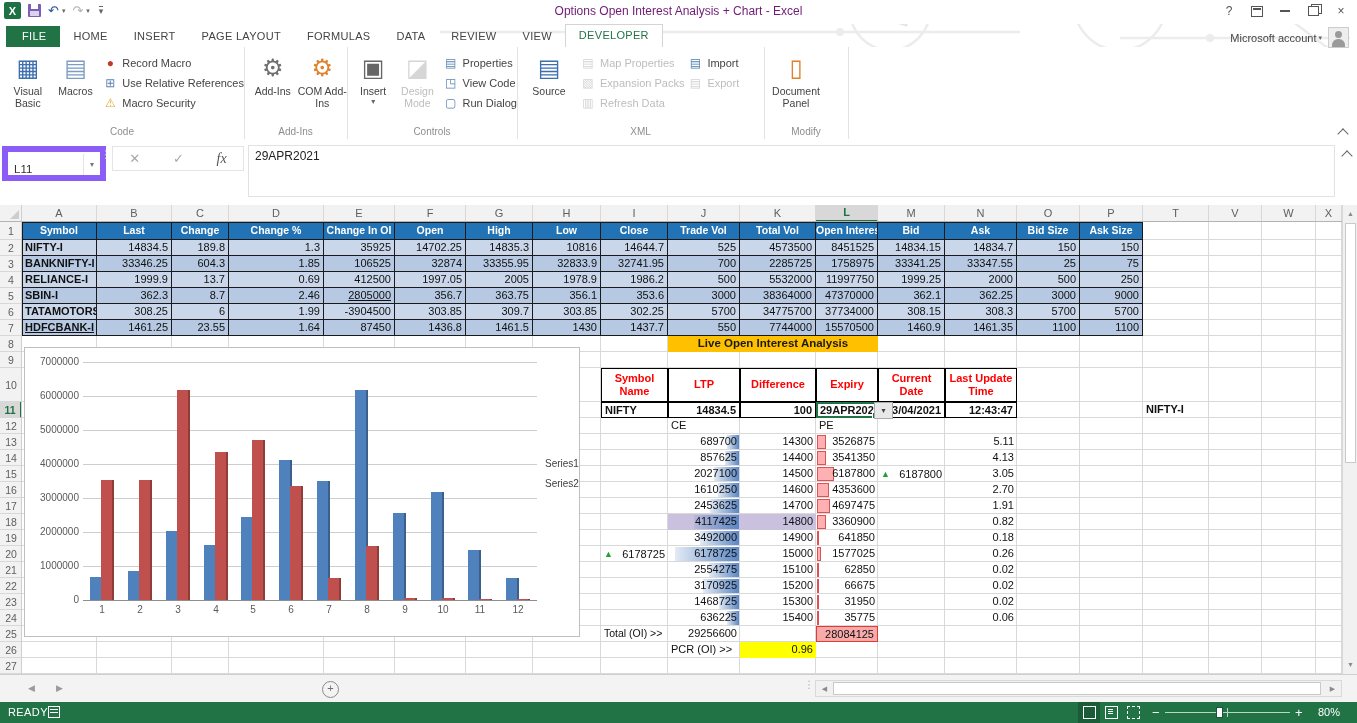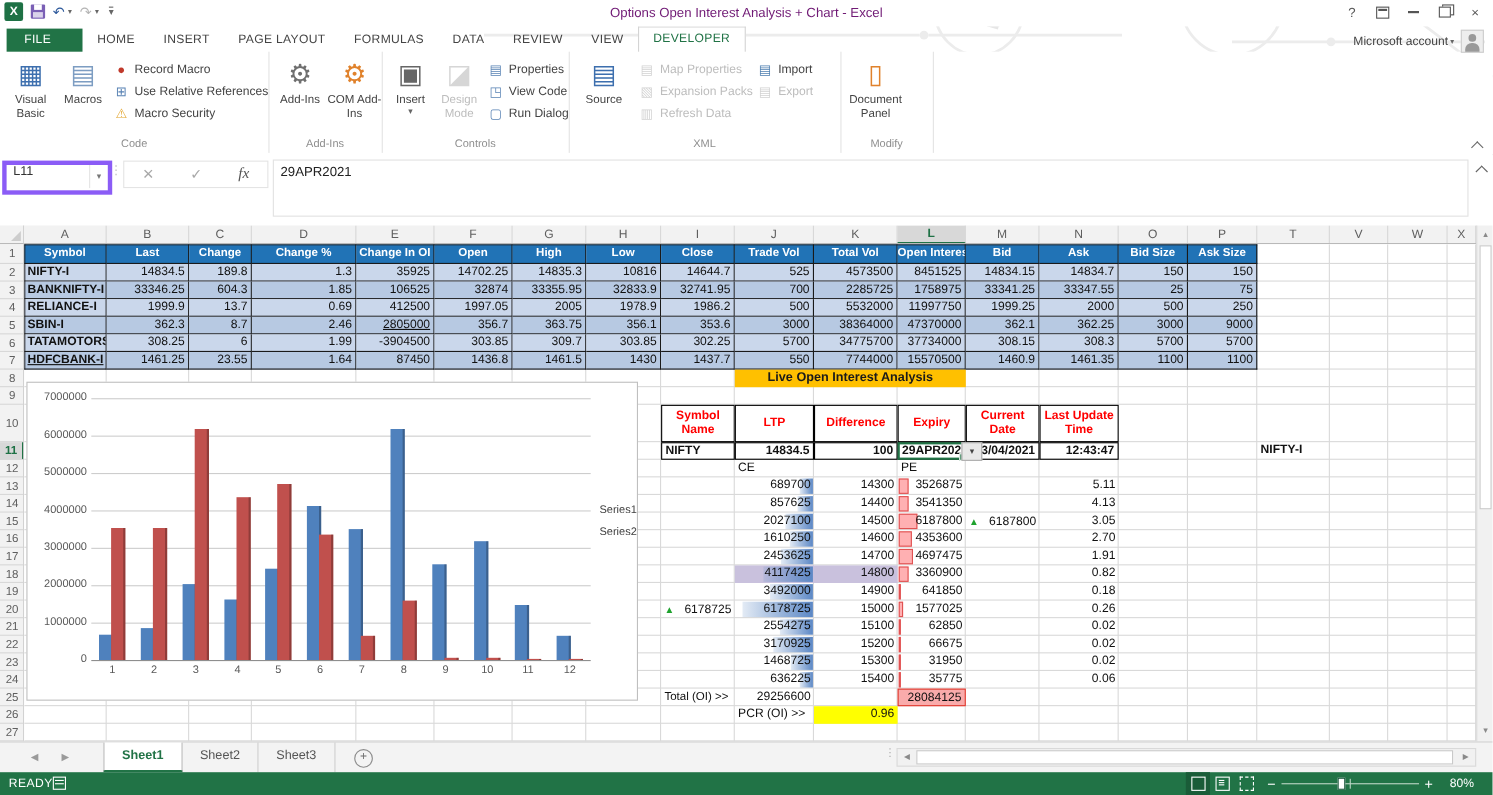--- a/index.html
+++ b/index.html
@@ -23,21 +23,21 @@
   .winbtn{width:28px;height:22px;display:flex;align-items:center;justify-content:center;color:#555;font-size:12px;}
   .ic-min{width:10px;height:2px;background:#555;}
   .ic-rest{width:9px;height:8px;border:1px solid #555;position:relative;background:#fff;}
   .ic-rest:before{content:"";position:absolute;left:2px;top:-3px;width:9px;height:8px;border:1px solid #555;z-index:-1;}
   .ic-ribopt{width:10px;height:9px;border:1px solid #555;position:relative;}
   .ic-ribopt:before{content:"";position:absolute;left:1px;top:1px;width:8px;height:2px;background:#555;}
 
   
   .tabrow{position:absolute;left:0;top:24px;width:1357px;height:23px;background:transparent;display:flex;align-items:flex-end;z-index:20;}
   .rtab{padding:4px 13px 5px 13px;font-size:11px;color:#444;letter-spacing:.3px;cursor:default;}
-  .rtab.file{background:#217346;color:#fff;padding:4px 29px 5px 16px;margin-left:6px;}
+  .rtab.file{background:#217346;color:#fff;padding:4px 14px 5px 16px;margin-left:6px;}
   .rtab.active{background:#fff;color:#217346;border:1px solid #d4d4d4;border-bottom:none;padding-bottom:6px;}
   .account{position:absolute;right:8px;top:3px;display:flex;align-items:center;gap:6px;font-size:11px;color:#444;}
   .avatar{width:19px;height:19px;background:#eee;border:1px solid #ccc;position:relative;overflow:hidden;}
   .avatar:before{content:"";position:absolute;left:6px;top:3px;width:7px;height:7px;border-radius:50%;background:#9a9a9a;}
   .avatar:after{content:"";position:absolute;left:3px;top:11px;width:13px;height:9px;border-radius:6px 6px 0 0;background:#9a9a9a;}
 
   
   .ribbon{position:absolute;left:0;top:47px;width:1357px;height:93px;background:#fff;border-bottom:1px solid #d4d4d4;z-index:10;}
   .rgroup{position:absolute;top:0;height:92px;border-right:1px solid #e3e3e3;}
   .rgroup .gname{position:absolute;bottom:2px;left:0;width:100%;text-align:center;font-size:10px;color:#8e8e8e;}
@@ -51,21 +51,21 @@
   .smallitem{display:flex;align-items:center;gap:5px;height:17px;font-size:11px;color:#444;white-space:nowrap;}
   .smallitem .sicon{width:14px;font-size:12px;text-align:center;line-height:14px;}
   .smallitem.disabled{color:#bdbdbd;}
   .smallitem.disabled .sicon{opacity:.45;}
   .drop9{font-size:8px;color:#666;}
   .ribchev{position:absolute;right:8px;bottom:4px;width:10px;height:6px;}
   .chev-up{width:7px;height:7px;border-left:1.5px solid #666;border-top:1.5px solid #666;transform:rotate(45deg);}
 
   
   .fbar{position:absolute;left:0;top:140px;width:1357px;height:60px;background:#fff;z-index:10;}
-  .namebox{position:absolute;left:2px;top:6px;width:92px;height:23px;border:4px solid #8b5cf6;display:flex;align-items:flex-start;}
+  .namebox{position:absolute;left:2px;top:6px;width:92px;height:23px;border:6px solid #8b5cf6;display:flex;align-items:flex-end;}
   .namebox .nval{flex:1;font-size:11.5px;color:#333;padding-left:6px;}
   .namebox .ndrop{width:16px;text-align:center;color:#777;font-size:8px;border-left:1px solid #e4e4e4;line-height:21px;height:21px;}
   .fdots{position:absolute;left:100px;top:8px;color:#c3c3c3;font-size:11px;letter-spacing:1px;}
   .fbtns{position:absolute;left:112px;top:6px;width:130px;height:23px;border:1px solid #e4e4e4;display:flex;align-items:center;justify-content:space-around;}
   .fx{font-family:"Liberation Serif",serif;font-style:italic;font-size:14px;color:#555;}
   .fcancel{color:#a8a8a8;font-size:13px;}
   .fenter{color:#a8a8a8;font-size:13px;}
   .finput{position:absolute;left:248px;top:5px;right:22px;height:52px;border:1px solid #e2e2e2;font-size:12px;color:#222;padding:3px 6px;box-sizing:border-box;}
   .fchev{position:absolute;right:6px;top:12px;}
 
@@ -778,25 +778,20 @@
     <div class="vscroll">
       <div class="sarrow" style="top:1px;">▲</div>
       <div class="vthumb"></div>
       <div class="sarrow" style="top:452px;">▼</div>
     </div>
   </div>
 
   <div class="tabbar">
     <div class="navarr" style="left:28px;">◀</div>
     <div class="navarr" style="left:56px;">▶</div>
-    <div class="stabs" id="stabs">
-        <div class="stab active">Sheet1</div>
-        <div class="stab">Sheet2</div>
-        <div class="stab">Sheet3</div>
-      </div>
     <div class="addsheet">+</div>
     <div class="splitdots">⋮⋮</div>
     <div class="hscroll">
       <div class="harrow" style="left:1px;">◀</div>
       <div class="hthumb"></div>
       <div class="harrow" style="right:1px;">▶</div>
     </div>
   </div>
 
   <div class="statusbar">

